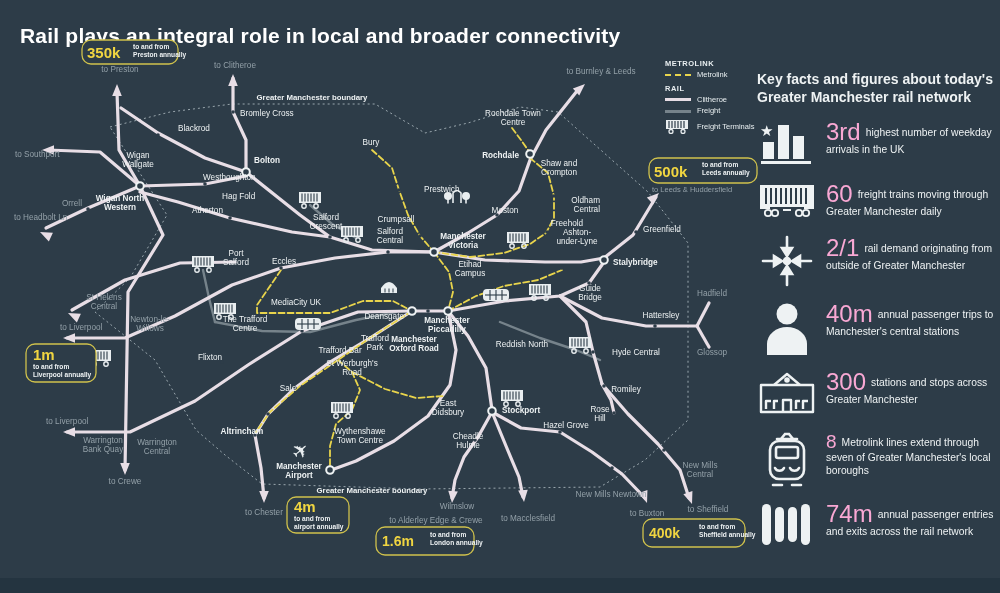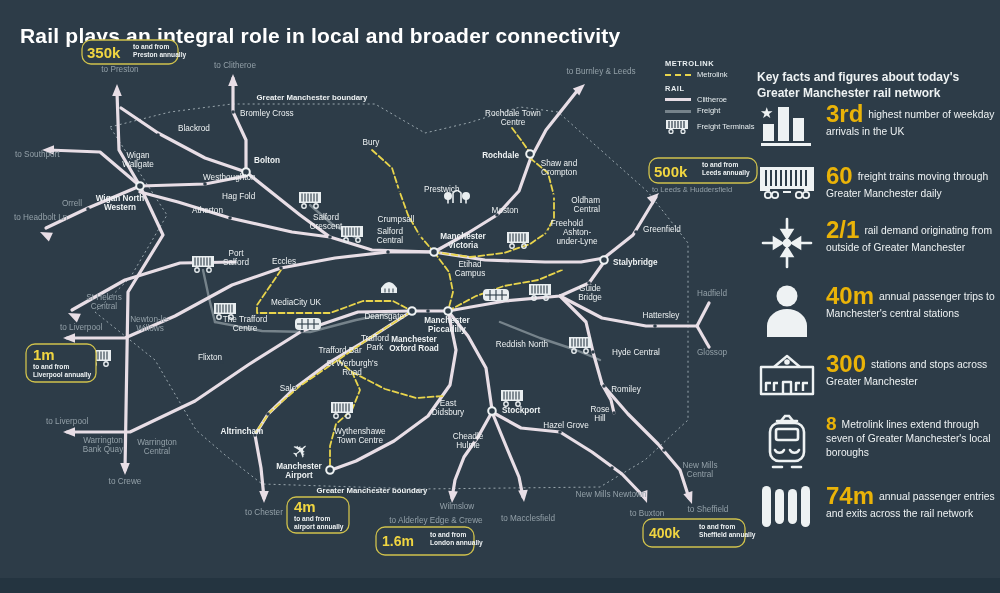--- a/index.html
+++ b/index.html
@@ -8,25 +8,25 @@
   #title{position:absolute;left:20px;top:24px;font-size:21px;font-weight:bold;color:#ffffff;letter-spacing:.2px}
   #map{position:absolute;left:0;top:0}
   .legend{position:absolute;left:665px;top:55px;width:112px;color:#e8eef0;font-size:7.5px;line-height:1.1}
   .legend .hdr{font-weight:bold;letter-spacing:.5px;margin-top:5px}
   .legend .row{display:flex;align-items:center;gap:6px;margin-top:3px}
   .sample{width:26px;flex:0 0 26px;height:0}
   .sample.metrolink{border-top:2px dashed #e8d44c}
   .sample.national{border-top:3px solid #e7dde5}
   .sample.freight{border-top:3px solid #76838b}
   .rightpanel{position:absolute;left:757px;top:70px;width:238px;color:#eef2f3}
-  .rp-header{font-weight:bold;font-size:12px;line-height:1.3;}
+  .rp-header{font-weight:bold;font-size:14px;line-height:1.3;margin-bottom:13px}
   .fact{display:flex;gap:9px;margin-bottom:14px;align-items:flex-start}
   .fact-icon{width:60px;flex:0 0 60px;display:flex;justify-content:center;align-items:flex-start}
   .fact-text{font-size:10.3px;line-height:1.3;padding-top:3px}
-  .fact-num{color:#eab308;font-weight:bold;font-size:24px;line-height:.85;margin-right:5px;vertical-align:-4px}
+  .fact-num{color:#f9a8d4;font-weight:normal;font-size:24px;line-height:.85;margin-right:5px;vertical-align:-4px}
   .fact-num.md{font-size:19px;vertical-align:-2px}
   .footerbar{position:absolute;left:0;bottom:0;width:1000px;height:15px;background:#243440}
 </style>
 </head>
 <body>
 
 <div id="page">
   <div id="title">Rail plays an integral role in local and broader connectivity</div>
 
   <svg id="map" width="1000" height="593" viewBox="0 0 1000 593">

